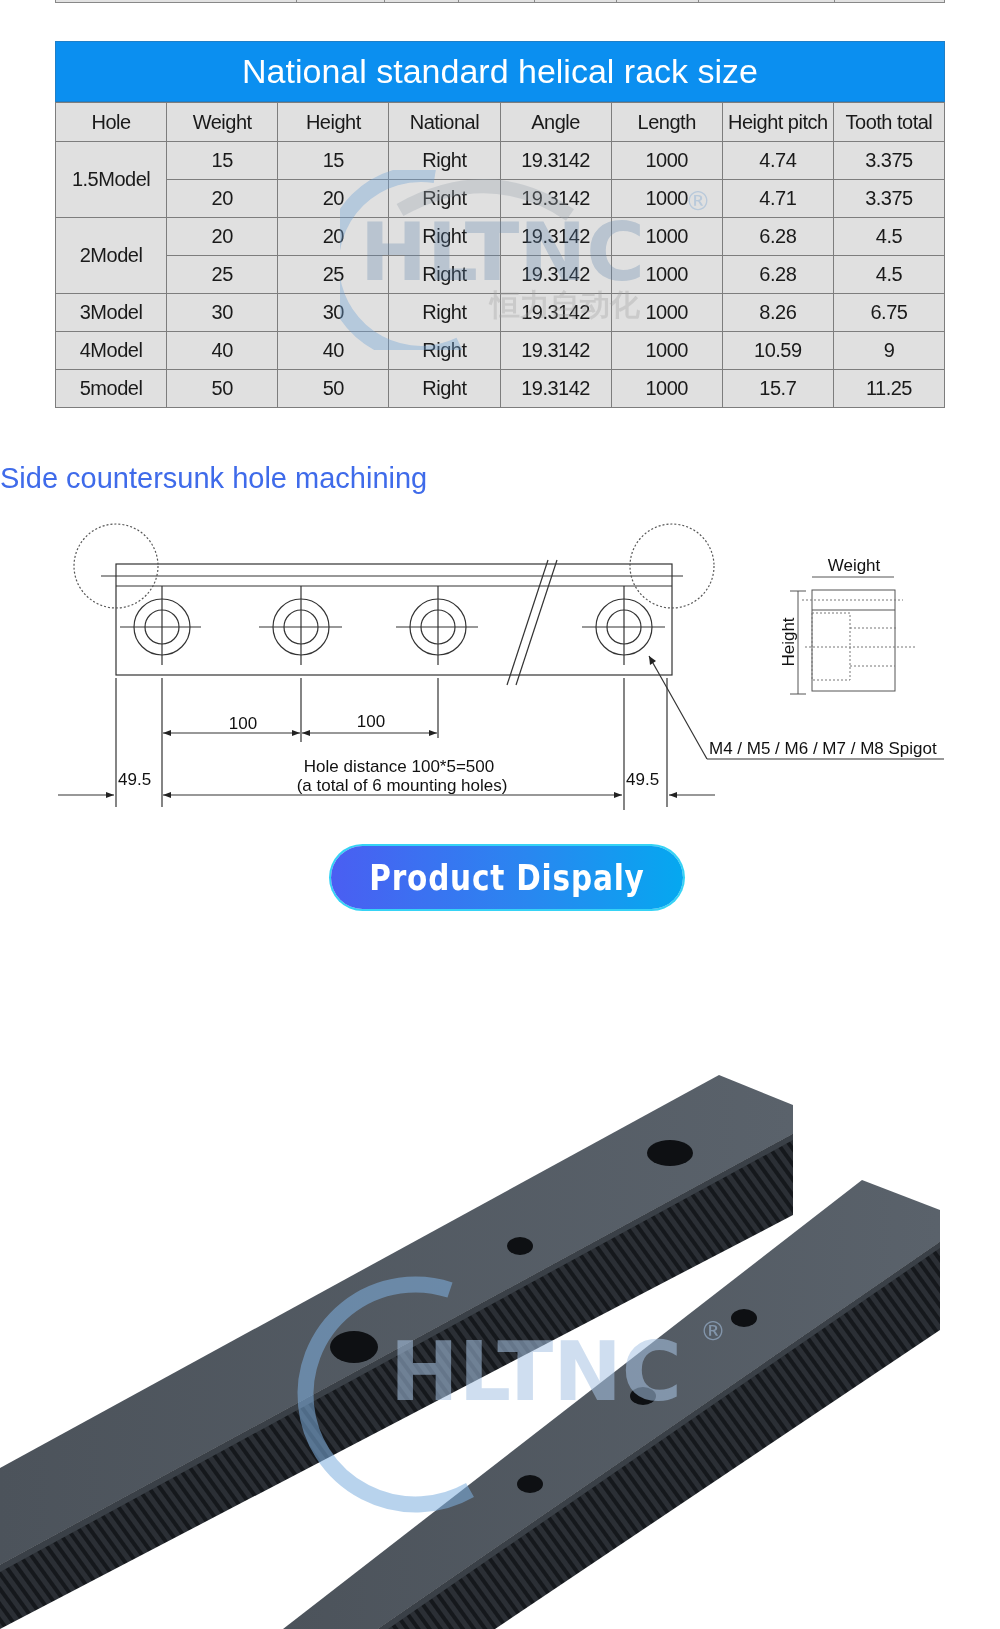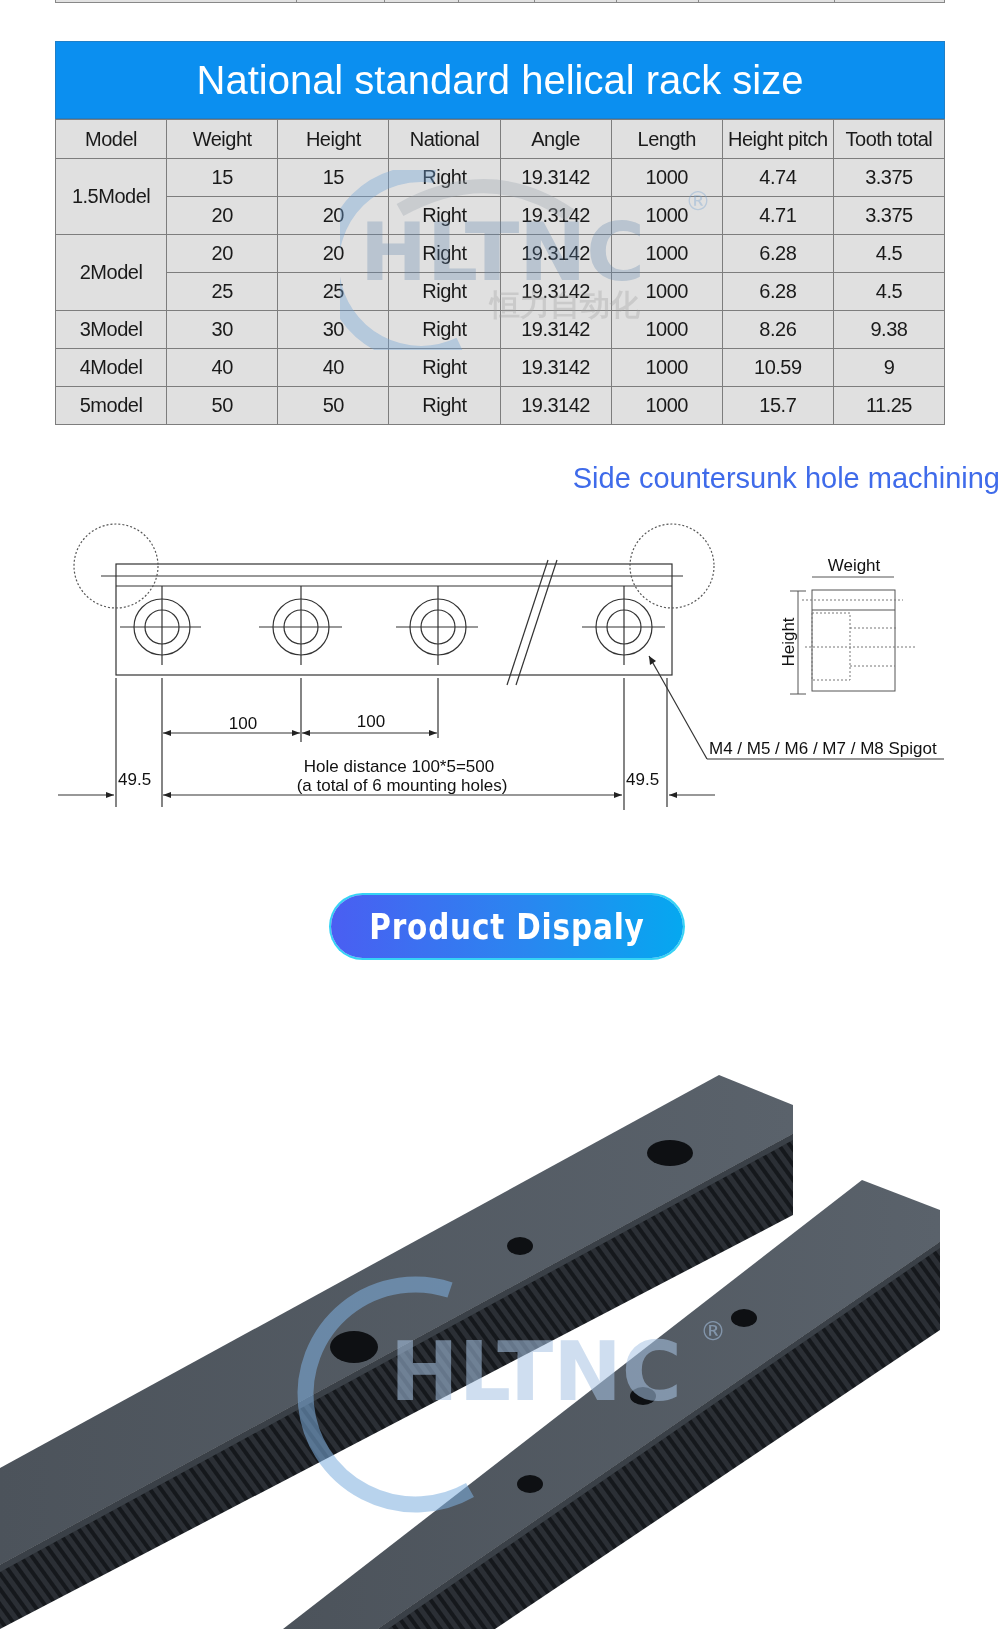--- a/index.html
+++ b/index.html
@@ -3,32 +3,32 @@
 <meta charset="utf-8">
 <style>
   html,body{margin:0;padding:0;background:#ffffff;}
   body{width:1000px;height:1629px;position:relative;overflow:hidden;font-family:"Liberation Sans",sans-serif;color:#222;}
   .abs{position:absolute;}
   
   #prev-table{left:55px;top:-10px;width:890px;height:13px;border:1px solid #888;border-top:none;background:#e2e2e2;box-sizing:border-box;}
   #prev-table span{position:absolute;top:0;bottom:0;width:1px;background:#888;}
   
   #spec{left:55px;top:41px;width:890px;}
-  #spec-title{height:78px;background:#0b8ff0;color:#fff;font-size:40px;display:flex;align-items:center;justify-content:center;letter-spacing:0;border:1px solid #1f7fc8;box-sizing:border-box;font-weight:normal;}
+  #spec-title{height:61px;background:#0b8ff0;color:#fff;font-size:34px;display:flex;align-items:center;justify-content:center;letter-spacing:0;border:1px solid #1f7fc8;box-sizing:border-box;font-weight:normal;}
   table{border-collapse:collapse;width:890px;table-layout:fixed;background:#e0e0e0;}
   td,th{border:1px solid #7d7d7d;height:37px;padding:0;text-align:center;font-size:20px;font-weight:normal;color:#1a1a1a;letter-spacing:-0.5px;}
   th{height:38px;}
   #watermark1{left:340px;top:170px;width:400px;height:180px;pointer-events:none;opacity:0.55;}
   
-  #side-title{left:0;top:462px;width:1000px;text-align:right;font-size:29px;color:#3f6bea;}
+  #side-title{left:0;top:462px;width:1000px;text-align:left;font-size:29px;color:#3f6bea;}
   
   #diagram{left:0;top:500px;width:1000px;height:330px;}
   .lbl{font-size:17px;fill:#111;font-family:"Liberation Sans",sans-serif;}
   
-  #pill{left:331px;top:895px;width:352px;height:63px;border-radius:32px;background:linear-gradient(90deg,#4a5ef2 0%,#2a86f0 55%,#05a8f0 100%);box-shadow:0 0 0 2px #36d3f5;display:flex;align-items:center;justify-content:center;text-align:center;}
+  #pill{left:331px;top:846px;width:352px;height:63px;border-radius:32px;background:linear-gradient(90deg,#4a5ef2 0%,#2a86f0 55%,#05a8f0 100%);box-shadow:0 0 0 2px #36d3f5;display:flex;align-items:center;justify-content:center;text-align:center;}
   #pill span{color:#fff;font-family:"DejaVu Sans",sans-serif;font-weight:bold;font-size:36px;letter-spacing:1px;transform:scaleX(0.82);display:inline-block;white-space:nowrap;}
   
   #photo{left:0;top:1040px;width:1000px;height:589px;}
 </style>
 </head>
 <body>
 
 <div id="prev-table" class="abs">
   <span style="left:240px"></span>
     <span style="left:328px"></span>
@@ -37,21 +37,21 @@
     <span style="left:560px"></span>
     <span style="left:642px"></span>
     <span style="left:778px"></span>
 </div>
 
 <div id="spec" class="abs">
   <div id="spec-title">National standard helical rack size</div>
   <table>
     <thead>
       <tr>
-        <th>Model</th>
+        <th>Hole</th>
         <th>Weight</th>
         <th>Height</th>
         <th>National</th>
         <th>Angle</th>
         <th>Length</th>
         <th>Height pitch</th>
         <th>Tooth total</th>
       </tr>
     </thead>
     <tbody>
@@ -94,21 +94,21 @@
         <td>4.5</td>
       </tr>
       <tr>
         <td>3Model</td>
         <td>30</td>
         <td>30</td>
         <td>Right</td>
         <td>19.3142</td>
         <td>1000</td>
         <td>8.26</td>
-        <td>9.38</td>
+        <td>6.75</td>
       </tr>
       <tr>
         <td>4Model</td>
         <td>40</td>
         <td>40</td>
         <td>Right</td>
         <td>19.3142</td>
         <td>1000</td>
         <td>10.59</td>
         <td>9</td>

